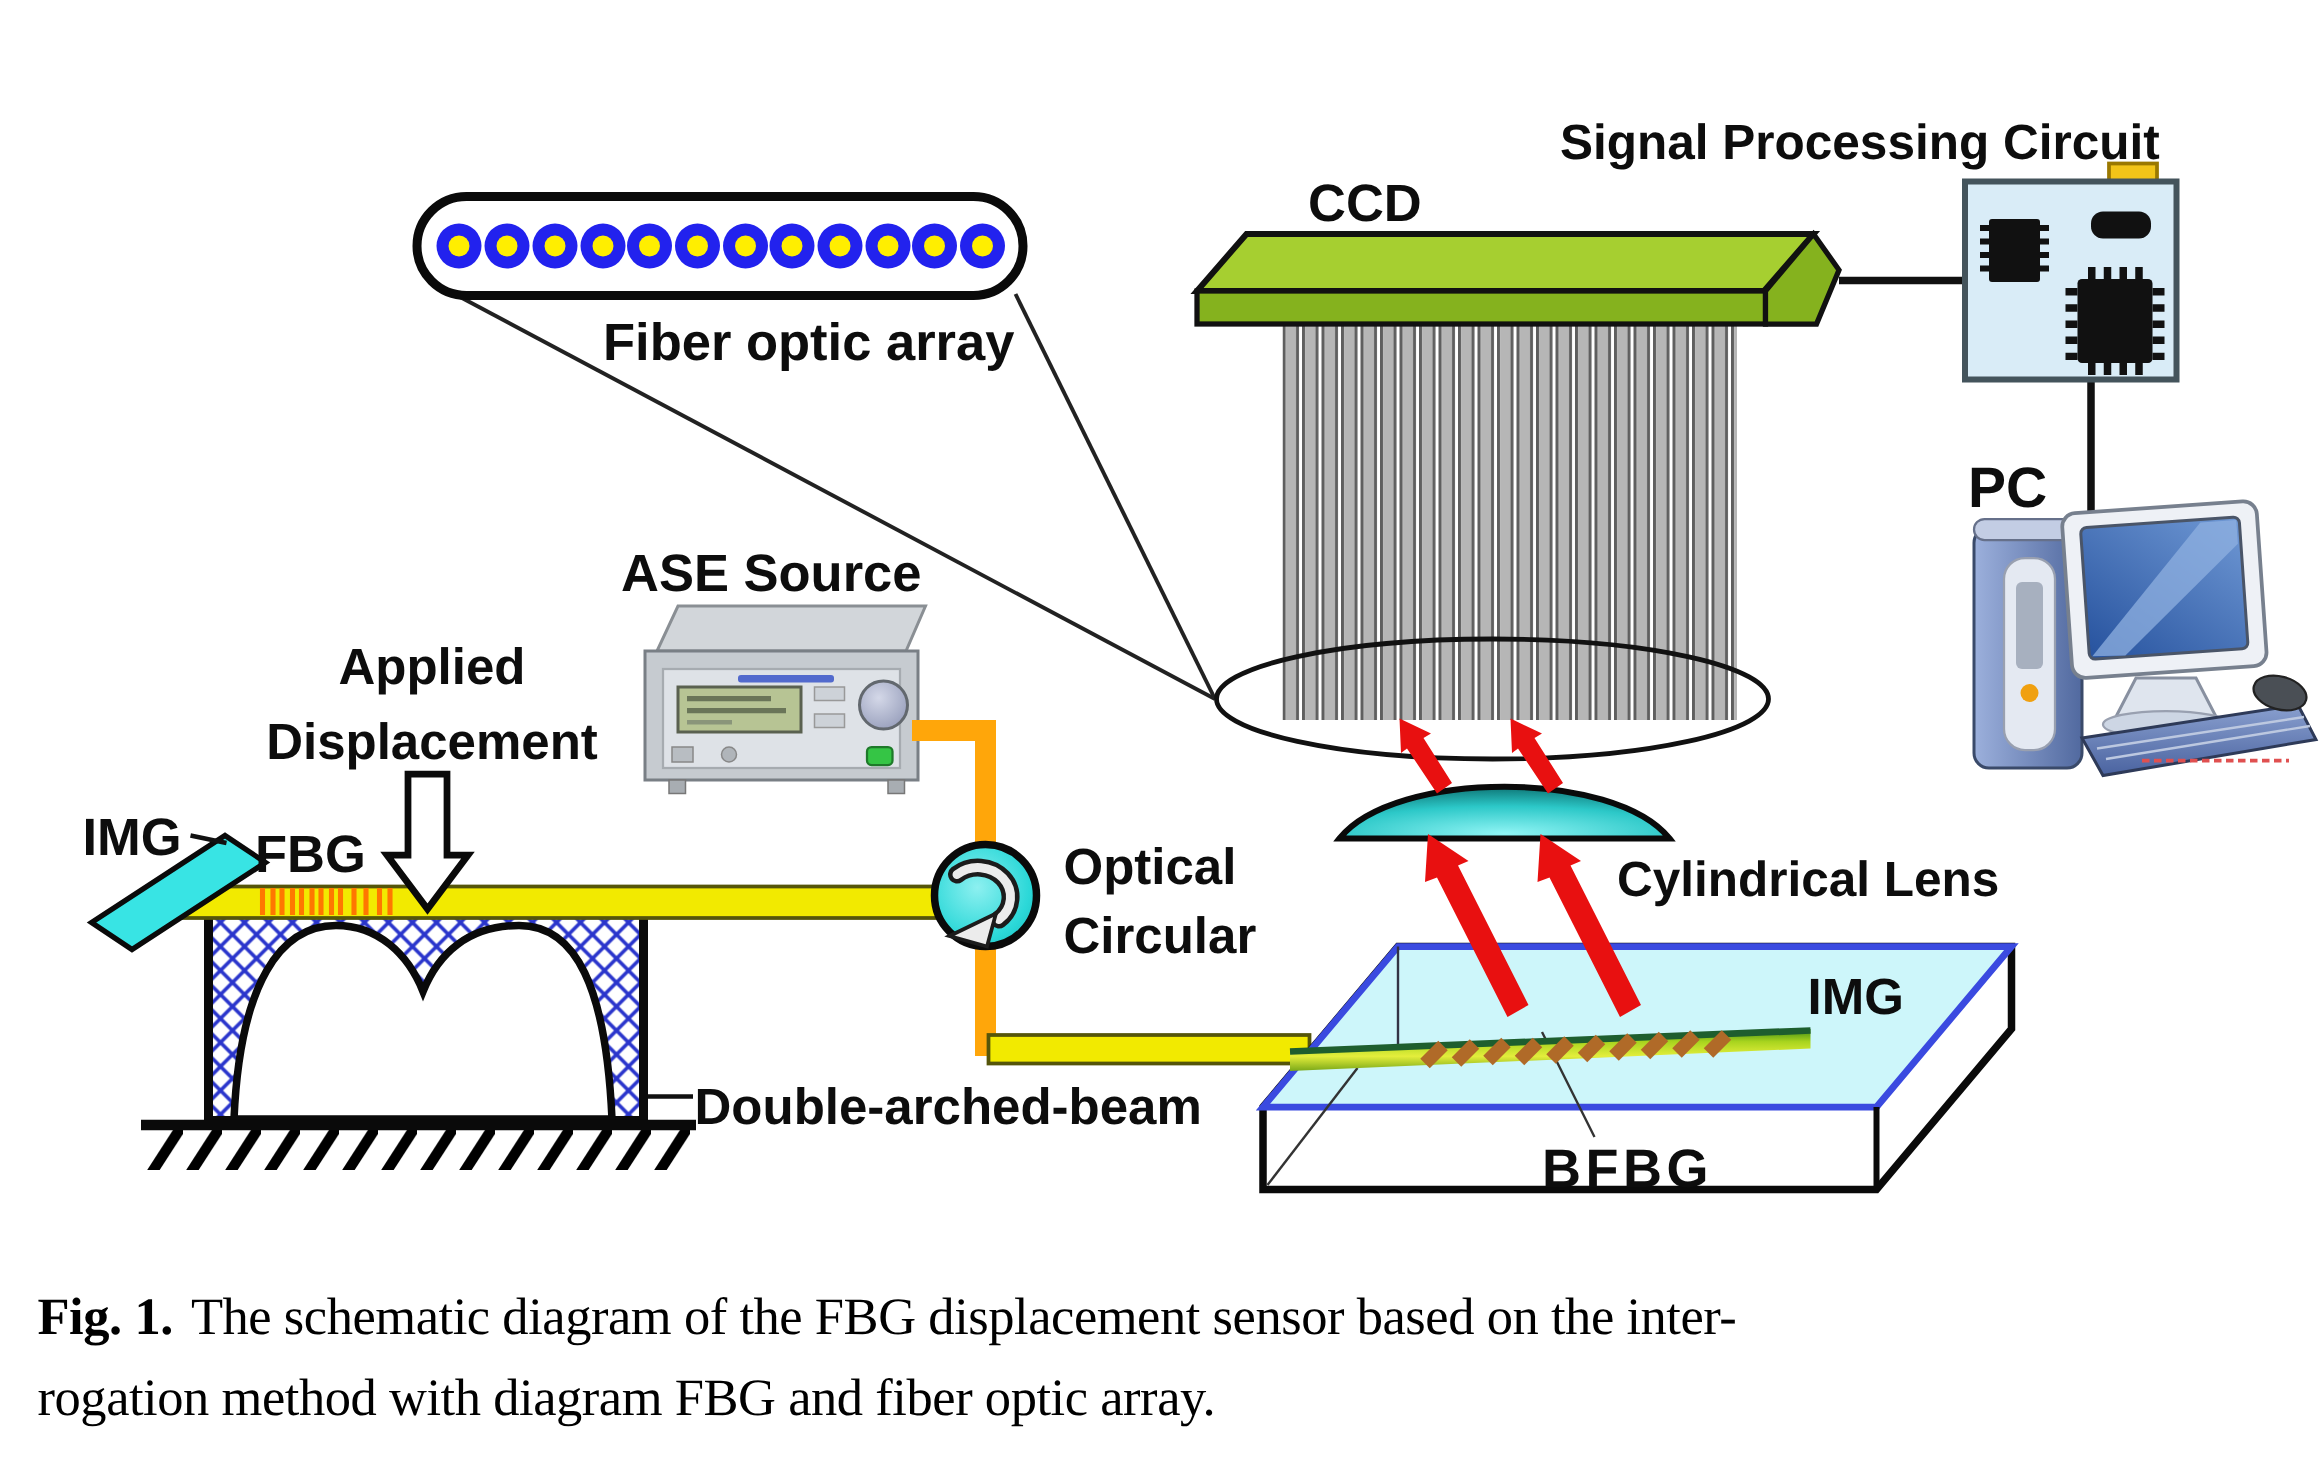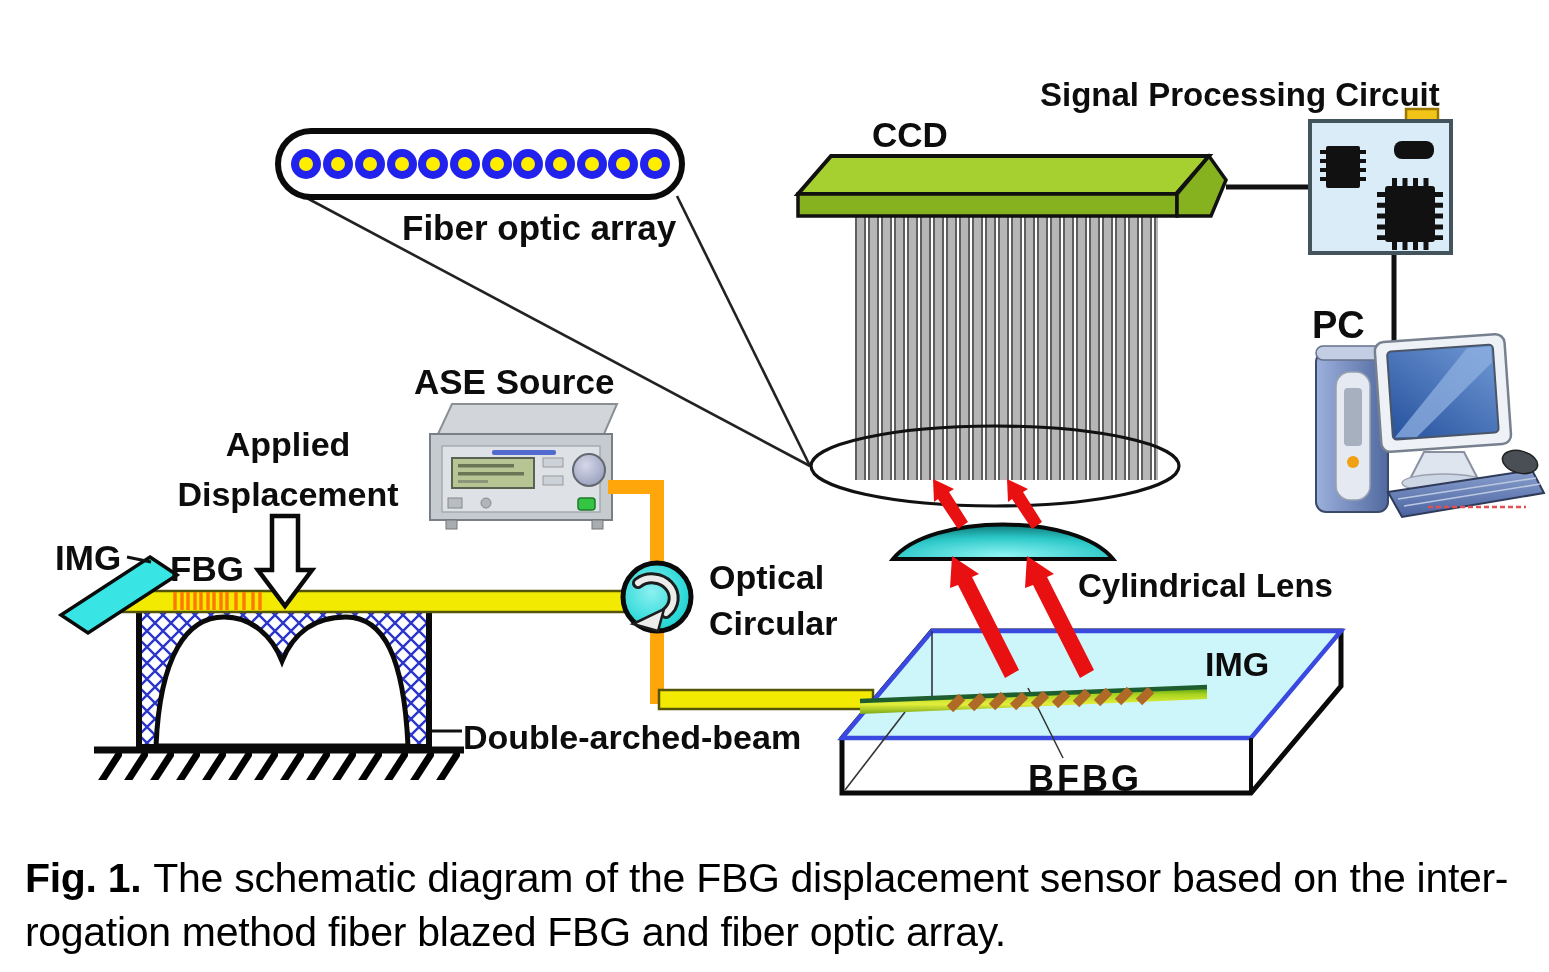--- a/index.html
+++ b/index.html
@@ -5,21 +5,21 @@
   html,body{margin:0;padding:0;background:#ffffff;}
   #page{position:relative;width:1549px;height:972px;background:#ffffff;overflow:hidden;
         font-family:"Liberation Sans",sans-serif;}
   svg{position:absolute;left:0;top:0;}
   .dlabel{font-family:"Liberation Sans",sans-serif;font-weight:bold;fill:#0d0d0d;}
   .fc{fill:#2222ee;}
   .fy{fill:#ffee00;}
   .fbgtick{stroke:#ff7700;stroke-width:3.4;}
   .gstripe{stroke:#b06a28;stroke-width:9;}
   .caption{position:absolute;left:25px;top:851px;width:1515px;
-           font-family:Liberation Sans, sans-serif;font-size:41px;line-height:54px;
+           font-family:Liberation Serif, serif;font-size:35px;line-height:54px;
            color:#000;letter-spacing:-0.3px;}
   .caption b{margin-right:12px;}
 </style>
 </head>
 <body>
 
 <div id="page">
 <svg width="1549" height="830" viewBox="0 0 1549 830">
   <defs>
     <pattern id="bars" x="855" y="214" width="13" height="12" patternUnits="userSpaceOnUse">
@@ -258,15 +258,15 @@
   <g>
     <polygon points="952,556 979,574 972,577 1019,670 1005,678 958,585 950,588" fill="#e81010"></polygon>
     <polygon points="1027,556 1054,574 1047,577 1094,670 1080,678 1033,585 1025,588" fill="#e81010"></polygon>
     <polygon points="933,479 954,489 949,492 968,522 958,529 938,499 934,502" fill="#e81010"></polygon>
     <polygon points="1007,479 1028,489 1023,492 1042,522 1032,529 1012,499 1008,502" fill="#e81010"></polygon>
   </g>
 </svg>
 
 <div class="caption">
   <span><b>Fig. 1.</b><span>The schematic diagram of the FBG displacement sensor based on the inter-</span></span><br>
-  <span>rogation method fiber blazed FBG and fiber optic array.</span>
+  <span>rogation method with diagram FBG and fiber optic array.</span>
 </div>
 </div>
 
 </body></html>

